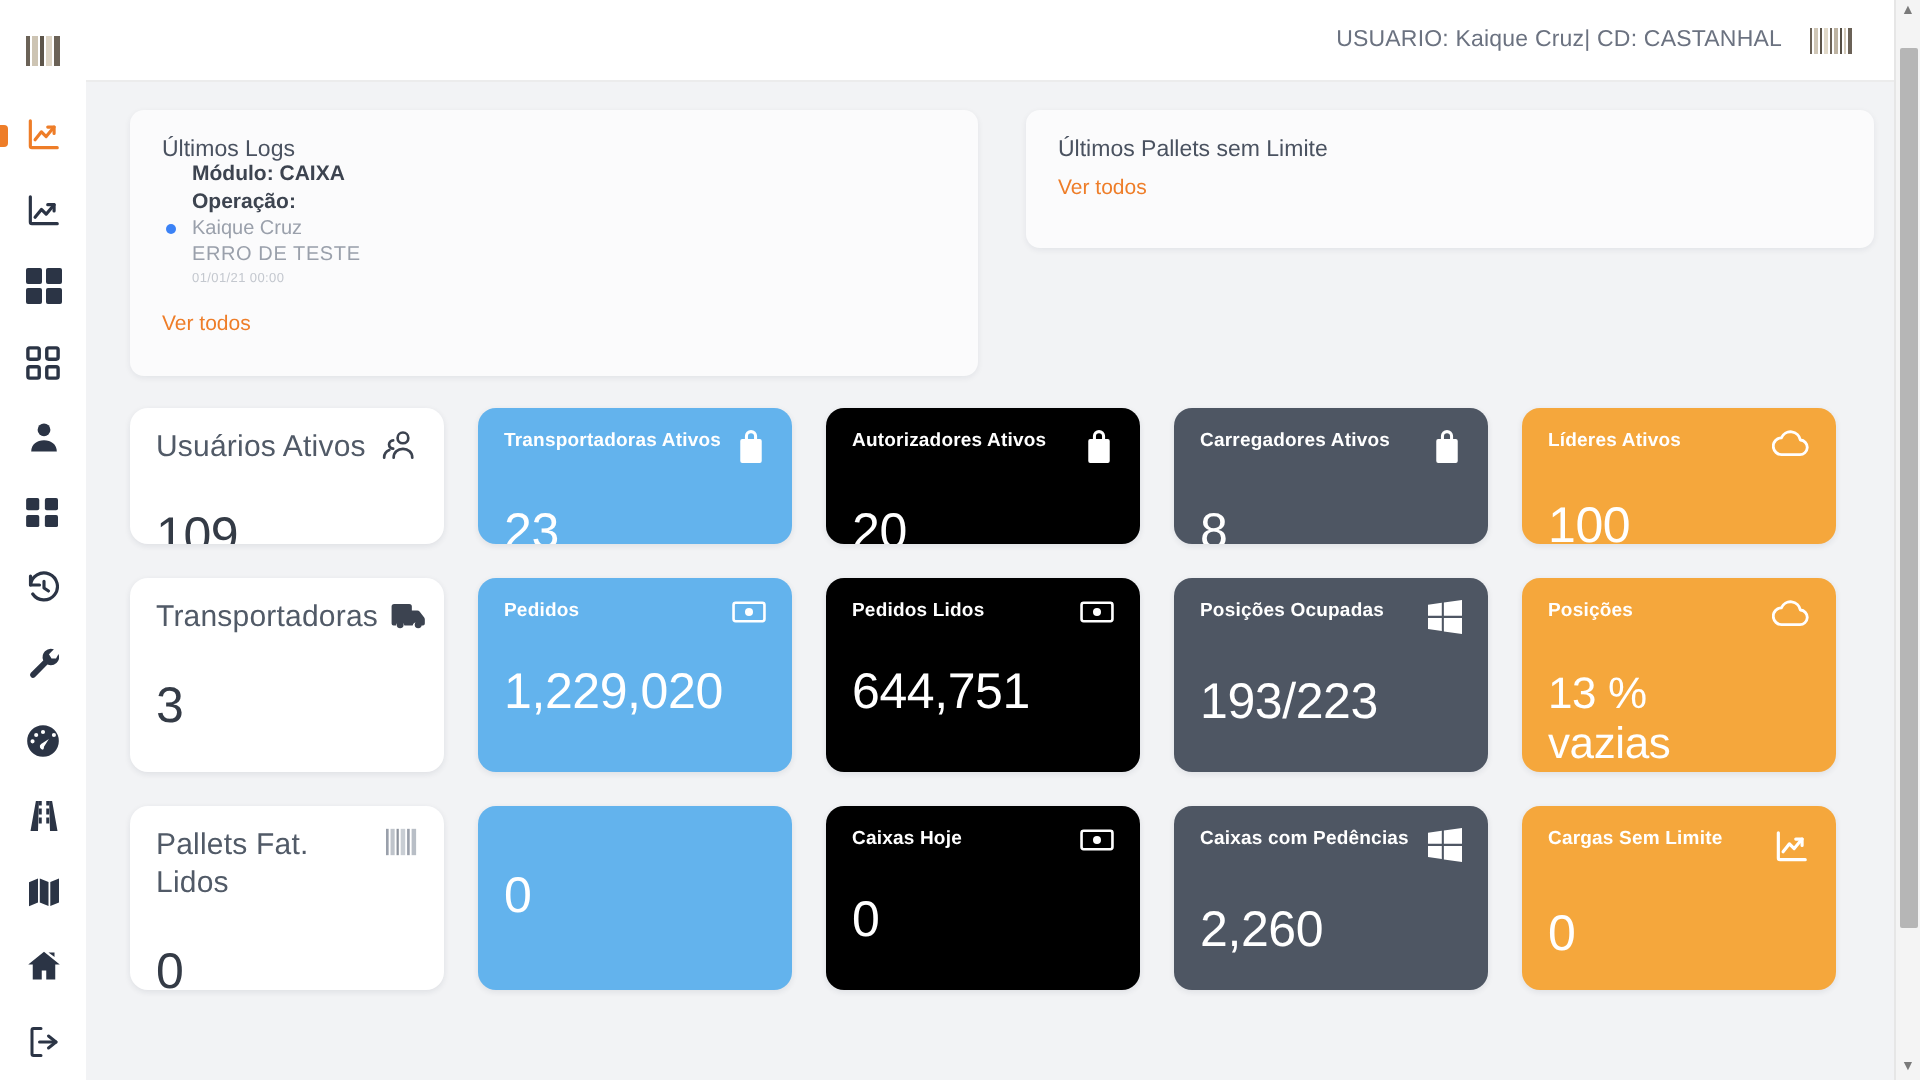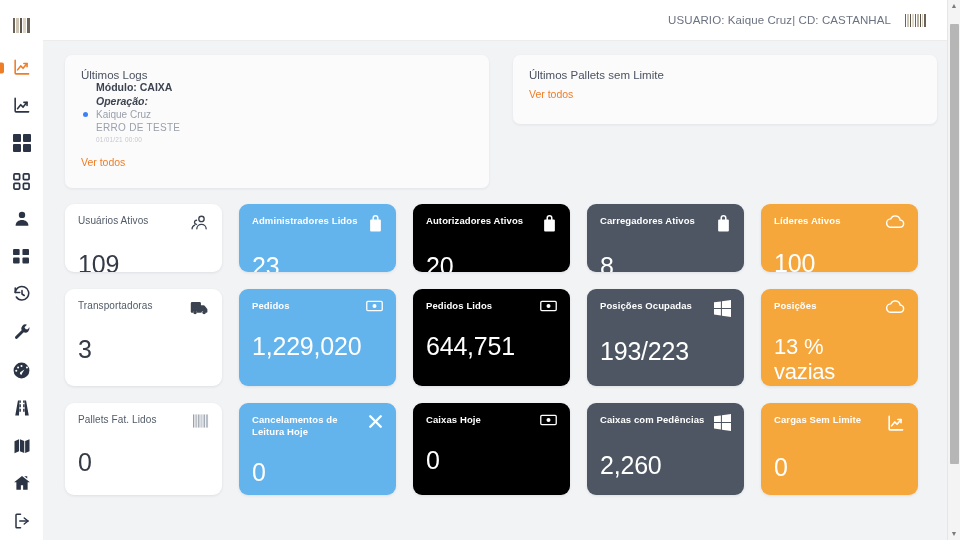--- a/index.html
+++ b/index.html
@@ -70,21 +70,21 @@
     box-shadow: 0 1px 3px rgba(20,30,50,.07);
     padding: 14px 16px 14px 16px;
   }
   .panel.logs { width: 424px; height: 133px; }
   .panel.pallets { width: 424px; height: 69px; }
   .panel-title { font-size: 11.5px; color: #4a5260; margin-bottom: 0; }
   .log-entry { display: flex; gap: 8px; padding-left: 2px; align-items: center; }
   .log-dot { width: 5px; height: 5px; border-radius: 50%; background: #3b82f6; margin-top: 5px; flex: 0 0 5px; }
   .log-lines { display: flex; flex-direction: column; gap: 2px; }
   .log-l1 { font-size: 10.5px; color: #3d4450; font-weight: 600; }
-  .log-l2 { font-size: 10.5px; color: #3d4450; font-weight: 600; font-style: italic; }
+  .log-l2 { font-size: 10.5px; color: #3d4450; font-weight: 600; }
   .log-l3 { font-size: 10px; color: #9aa0ab; }
   .log-l4 { font-size: 10px; color: #9aa0ab; letter-spacing: .3px; }
   .log-l5 { font-size: 6.5px; color: #c4c8cf; letter-spacing: .2px; margin-top: 1px; }
   .see-all { font-size: 10.5px; color: #ee7d28; margin-top: 13px; display: inline-block; cursor: pointer; }
   .panel.pallets .see-all { margin-top: 7px; }
 
   
   .kpi-grid {
     margin-top: 16px;
     display: grid;
@@ -100,21 +100,21 @@
     box-shadow: 0 1px 3px rgba(20,30,50,.09);
     overflow: hidden;
   }
   .kpi-head { display: flex; align-items: flex-start; justify-content: space-between; gap: 6px; }
   .kpi-label { font-size: 9.5px; font-weight: 600; line-height: 1.25; letter-spacing: .1px; }
   .kpi-icon { flex: 0 0 auto; display: flex; align-items: center; justify-content: center; margin-top: 0px; }
   .kpi-value { font-size: 25px; font-weight: 400; line-height: 1.15; margin-top: 20px; letter-spacing: -.2px; }
   .kpi-value.two-line { font-size: 22px; }
 
   .kpi.white { background: #ffffff; }
-  .kpi.white .kpi-label { color: #515a67; font-weight: 400; font-size: 10px; }
+  .kpi.white .kpi-label { color: #515a67; font-weight: 400; font-size: 15px; }
   .kpi.white .kpi-value { color: #343b46; }
   .kpi.white .kpi-icon { color: #3c4350; }
 
   .kpi.blue { background: #63b3ed; }
   .kpi.blue .kpi-label, .kpi.blue .kpi-value, .kpi.blue .kpi-icon { color: #ffffff; }
 
   .kpi.gray { background: #000000; }
   .kpi.gray .kpi-label, .kpi.gray .kpi-value, .kpi.gray .kpi-icon { color: #ffffff; }
 
   .kpi.dark { background: #4e5663; }
@@ -328,21 +328,21 @@
                     <circle cx="14.5" cy="5" r="3.4"></circle>
                     <path d="M8.6 17.5c0-3.3 2.6-5.6 5.9-5.6s5.9 2.3 5.9 5.6"></path>
                     <path d="M8.3 6.6A2.6 2.6 0 1 0 8.3 11.8"></path>
                     <path d="M2.6 17.5c0-2.2 1.3-4 3.3-4.8"></path>
                   </svg>
                 </div>
               </div>
               <div class="kpi-value">109</div>
             </div><div class="kpi blue">
               <div class="kpi-head">
-                <div class="kpi-label">Administradores Lidos</div>
+                <div class="kpi-label">Transportadoras Ativos</div>
                 <div class="kpi-icon">
                   <svg width="15" height="17" viewBox="0 0 16 19" fill="currentColor">
                     <path d="M8 0a3.4 3.4 0 0 0-3.4 3.4V5H3.1A1.1 1.1 0 0 0 2 6.1v11.2A1.1 1.1 0 0 0 3.1 18.4h9.8A1.1 1.1 0 0 0 14 17.3V6.1A1.1 1.1 0 0 0 12.9 5h-1.5V3.4A3.4 3.4 0 0 0 8 0zm0 1.8a1.7 1.7 0 0 1 1.7 1.6V5H6.3V3.4A1.7 1.7 0 0 1 8 1.8z"></path>
                     <circle cx="8" cy="10.1" r="1.7" fill="#fff" fill-opacity=".0"></circle>
                     <path d="M8 8.6a1.7 1.7 0 0 0-.8 3.2v1.5a.8.8 0 0 0 1.6 0v-1.5A1.7 1.7 0 0 0 8 8.6z" fill="#fff" fill-opacity=".55"></path>
                   </svg>
                 </div>
               </div>
               <div class="kpi-value">23</div>
             </div><div class="kpi gray">
@@ -447,29 +447,20 @@
                     <rect x="2.4" y="0" width="2.2" height="14" fill="#bfc4cb"></rect>
                     <rect x="5.6" y="0" width="1.2" height="14" fill="#8d939d"></rect>
                     <rect x="7.8" y="0" width="2.4" height="14" fill="#c9ced4"></rect>
                     <rect x="11.2" y="0" width="1.4" height="14" fill="#9aa0ab"></rect>
                     <rect x="13.6" y="0" width="2.4" height="14" fill="#b8bec6"></rect>
                   </svg>
                 </div>
               </div>
               <div class="kpi-value">0</div>
             </div><div class="kpi blue">
-              <div class="kpi-head">
-                <div class="kpi-label">Cancelamentos de Leitura Hoje</div>
-                <div class="kpi-icon">
-                  <svg width="15" height="15" viewBox="0 0 20 20" fill="none" stroke="currentColor" stroke-width="3.2" stroke-linecap="round">
-                    <line x1="3" y1="3" x2="17" y2="17"></line>
-                    <line x1="17" y1="3" x2="3" y2="17"></line>
-                  </svg>
-                </div>
-              </div>
               <div class="kpi-value">0</div>
             </div><div class="kpi gray">
               <div class="kpi-head">
                 <div class="kpi-label">Caixas Hoje</div>
                 <div class="kpi-icon">
                   <svg width="17" height="12" viewBox="0 0 22 14" fill="none" stroke="currentColor" stroke-width="1.7">
                     <rect x="1" y="1" width="20" height="12" rx="1.4"></rect>
                     <circle cx="11" cy="7" r="2.6" fill="currentColor" stroke="none"></circle>
                   </svg>
                 </div>

